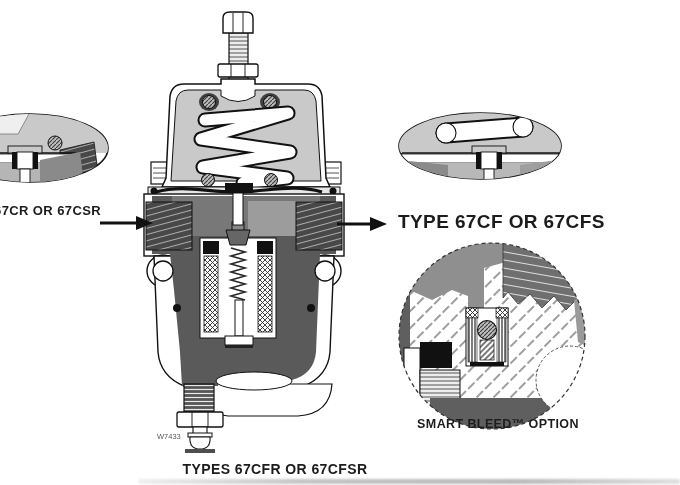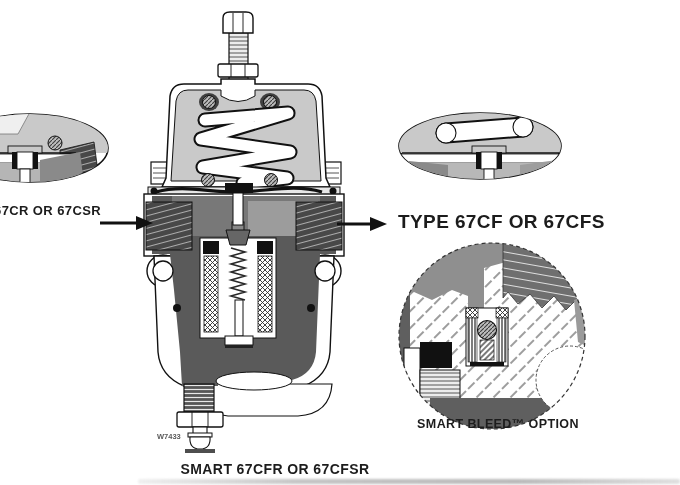--- a/index.html
+++ b/index.html
@@ -12,21 +12,21 @@
     position:absolute;color:#1c1c1c;font-weight:bold;
     font-family:"Liberation Sans",sans-serif;white-space:nowrap;
     letter-spacing:0.4px;
   }
   .cap-left{left:-6px;top:203px;font-size:13px;}
   .cap-right{left:398px;top:199px;width:178px;text-align:left;font-size:19px;margin-top:12px;}
   .cap-main{left:168px;top:461px;width:214px;text-align:center;font-size:14px;}
   .cap-sb{left:396px;width:204px;text-align:center;font-size:12.5px;line-height:15px;}
   .cap-sb1{top:417px;text-align:center;}
   .cap-sb2{top:457px;}
-  .cap-fig{left:157px;top:432px;font-size:7.5px;font-weight:bold;color:#5a5a5a;letter-spacing:0;}
+  .cap-fig{left:157px;top:432px;font-size:7.5px;font-weight:normal;color:#5a5a5a;letter-spacing:0;}
   .page-smudge{
     position:absolute;left:138px;top:479px;width:542px;height:5px;
     background:linear-gradient(90deg,rgba(150,150,150,.15),rgba(140,140,140,.5) 30%,rgba(130,130,130,.55) 70%,rgba(150,150,150,.3));
     filter:blur(1px);border-radius:2px;
   }
 </style>
 </head>
 <body>
 
 <div id="stage">
@@ -250,19 +250,19 @@
     <polygon points="136,216 153,223 136,230" fill="#111"></polygon>
   </g>
   <g>
     <line x1="337" y1="224" x2="371" y2="224" stroke="#111" stroke-width="3"></line>
     <polygon points="370,217 387,224 370,231" fill="#111"></polygon>
   </g>
 </svg>
 
 <div class="cap cap-left">67CR OR 67CSR</div>
 <div class="cap cap-right">TYPE 67CF OR 67CFS</div>
-<div class="cap cap-main">SMART 67CFR OR 67CFSR</div>
+<div class="cap cap-main">TYPES 67CFR OR 67CFSR</div>
 <div class="cap cap-sb cap-sb1">SMART BLEED™ OPTION</div>
 <div class="cap cap-fig">W7433</div>
 
 <div class="page-smudge"></div>
 
 </div>
 
 </body></html>

